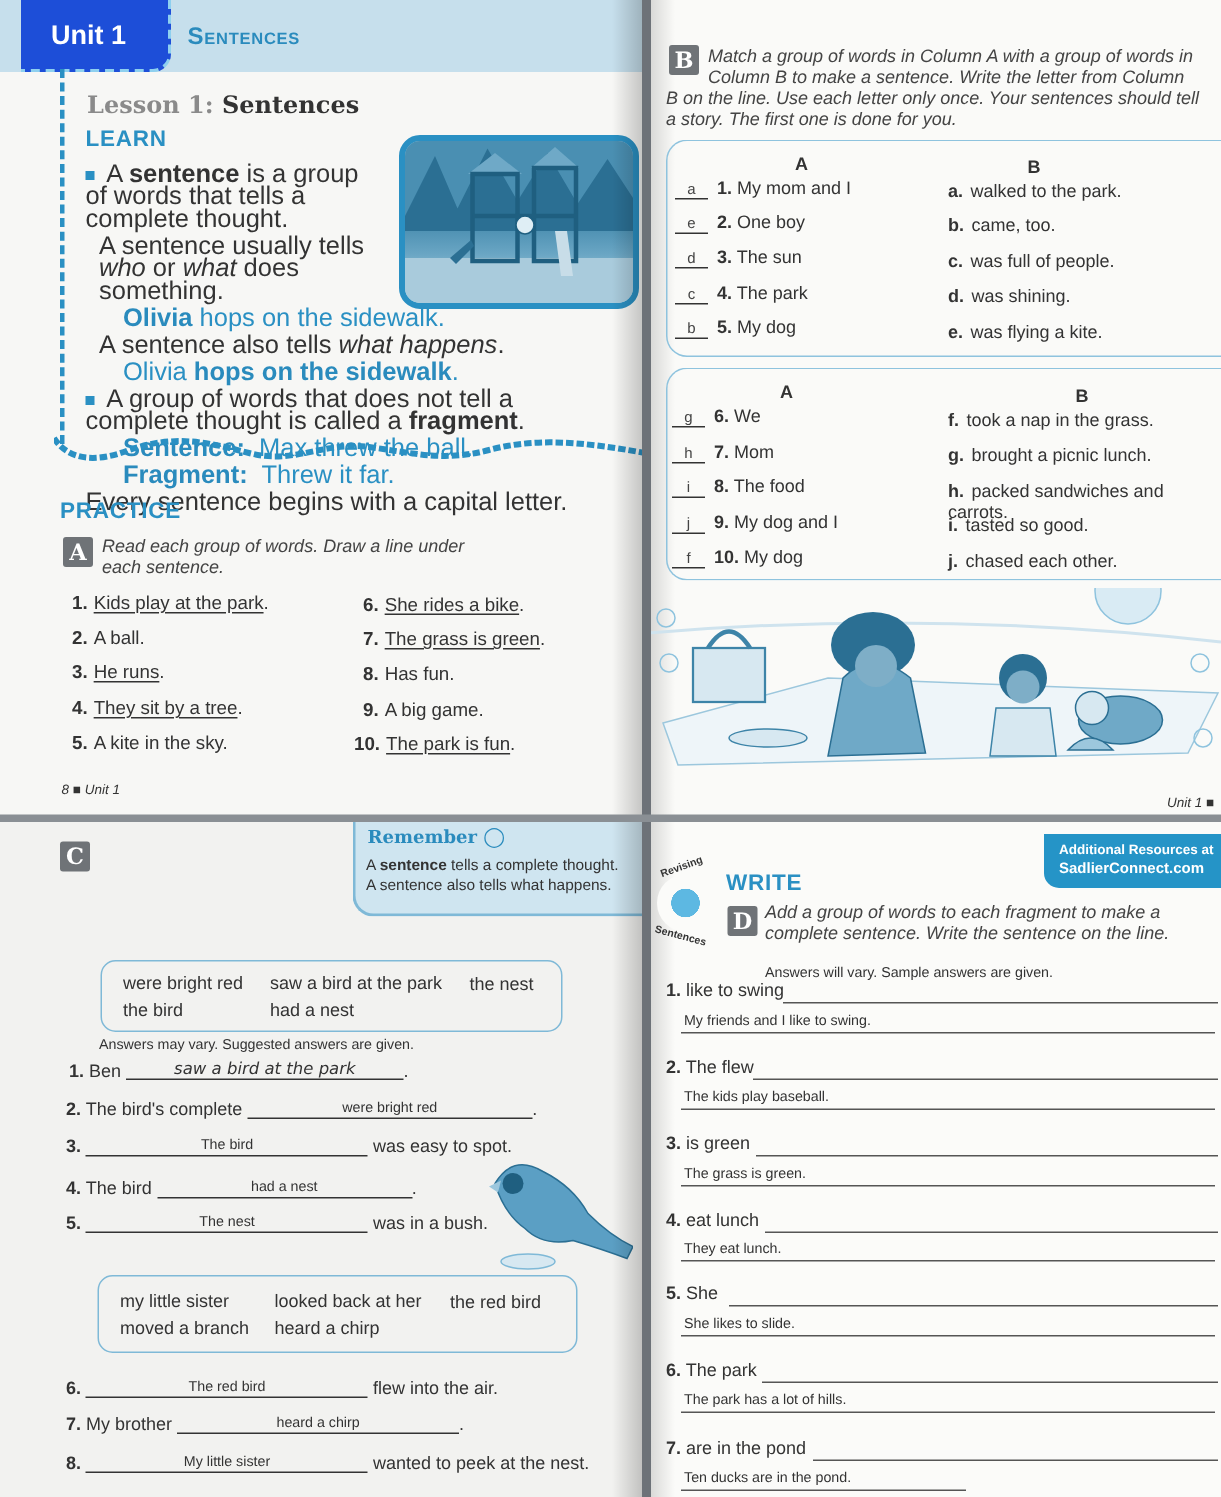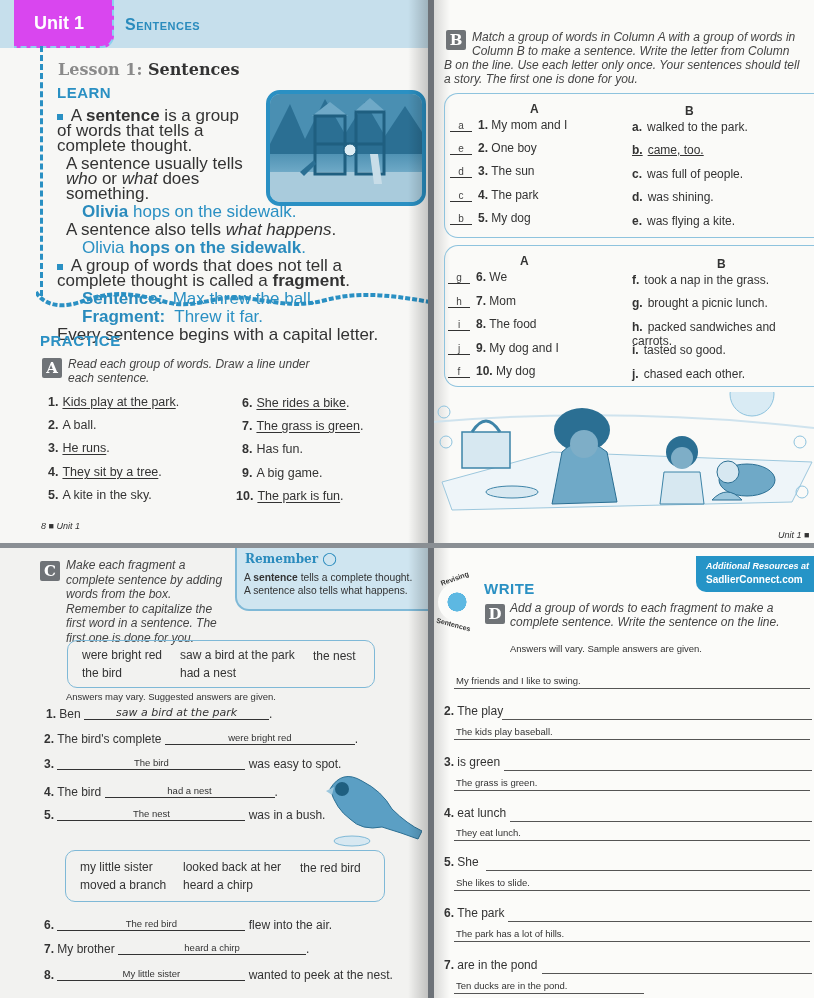--- a/index.html
+++ b/index.html
@@ -14,21 +14,21 @@
 
   .gutter-shadow-r { position: absolute; top: 0; right: 0; width: 22px; height: 100%;
     background: linear-gradient(to right, rgba(0,0,0,0), rgba(0,0,0,0.22)); }
   .gutter-shadow-l { position: absolute; top: 0; left: 0; width: 18px; height: 100%;
     background: linear-gradient(to left, rgba(0,0,0,0), rgba(0,0,0,0.15)); }
   .spine { position: absolute; left: 428px; top: 0; width: 6px; height: 998px; background: #6d7278; }
   .hsplit { position: absolute; left: 0; top: 543px; width: 814px; height: 5px; background: #8a8f94; }
 
   
   .unit-bar { position: absolute; left: 0; top: 0; width: 430px; height: 48px; background: #c6dfec; }
-  .unit-tab { position: absolute; left: 14px; top: 0; width: 100px; height: 48px; background: #d946ef;
+  .unit-tab { position: absolute; left: 14px; top: 0; width: 100px; height: 48px; background: #1d4ed8;
     border-bottom-right-radius: 12px; border-right: 2px dashed #8ed0ef; border-bottom: 2px dashed #8ed0ef; }
   .unit-tab span { position: absolute; left: 20px; top: 13px; color: #fff; font-weight: bold; font-size: 18px; }
   .unit-title { position: absolute; left: 125px; top: 16px; color: #2a8bbd; font-weight: bold; font-size: 16px; font-variant: small-caps; letter-spacing: 0.5px; }
   .learn-rail { position: absolute; left: 40px; top: 46px; width: 3px; height: 250px; border-left: 3px dashed #2a90c3; }
   .wave { position: absolute; left: 36px; top: 290px; width: 394px; height: 22px; }
   .lesson-title { position: absolute; left: 58px; top: 60px; font-family: "DejaVu Serif", serif; font-size: 16px; font-weight: bold; }
   .lesson-title .num { color: #8a8a8a; }
   .section-head { position: absolute; color: #2a90c3; font-weight: bold; font-size: 15px; letter-spacing: 0.5px; }
   .learn-text { position: absolute; left: 57px; top: 108px; width: 370px; font-size: 17px; line-height: 15px; color: #333; }
   .learn-text p { margin-bottom: 3px; }
@@ -62,21 +62,21 @@
   .word-box { position: absolute; border: 1.3px solid #7fb9d7; border-radius: 10px; background: transparent; }
   .word { position: absolute; font-size: 12px; color: #333; }
   .note { position: absolute; font-size: 9.5px; color: #333; }
   .fill-row { position: absolute; font-size: 12px; color: #333; white-space: nowrap; }
   .fill { display: inline-block; border-bottom: 1px solid #333; text-align: center; font-size: 9.5px; line-height: 12px; vertical-align: 2px; color: #333; }
   .fill.script { font-style: italic; font-family: "DejaVu Sans", sans-serif; font-size: 11px; }
   .bird { position: absolute; left: 322px; top: 222px; width: 100px; height: 80px; }
 
   
   .res-banner { position: absolute; right: 0; top: 9px; width: 118px; height: 36px; background: #2594c7; border-bottom-left-radius: 10px; }
-  .res-banner .l1 { position: absolute; left: 10px; top: 5px; font-size: 9px; color: #fff; font-weight: bold; font-style: italic; }
+  .res-banner .l1 { position: absolute; left: 10px; top: 5px; font-size: 9px; color: #fff; font-weight: bold; }
   .res-banner .l2 { position: absolute; left: 10px; top: 18px; font-size: 10px; color: #fff; font-weight: bold; }
   .revising { position: absolute; left: 6px; top: 36px; width: 38px; height: 38px; border-radius: 50%; background: radial-gradient(circle, #5db8e2 0 35%, #fbfbf9 36%); }
   .rev-text { position: absolute; font-size: 7px; font-weight: bold; color: #333; }
   .write-row { position: absolute; left: 12px; width: 368px; font-size: 12px; color: #333; }
   .write-row .line { position: absolute; height: 1px; background: #555; }
   .answer { position: absolute; left: 24px; font-size: 9.5px; color: #333; }
   .answer-line { position: absolute; left: 22px; height: 1px; background: #555; }
 </style>
 </head>
 <body>
@@ -174,21 +174,21 @@
     <div class="col-head" style="left:85px;top:8px;">A</div>
     <div class="col-head" style="left:240px;top:10px;">B</div>
 
     <div class="match-row" style="left:5px;top:24px;"><span class="blank">a</span><b>1.</b> <span>My mom and I</span></div>
     <div class="match-row" style="left:5px;top:47px;"><span class="blank">e</span><b>2.</b> <span>One boy</span></div>
     <div class="match-row" style="left:5px;top:70px;"><span class="blank">d</span><b>3.</b> <span>The sun</span></div>
     <div class="match-row" style="left:5px;top:94px;"><span class="blank">c</span><b>4.</b> <span>The park</span></div>
     <div class="match-row" style="left:5px;top:117px;"><span class="blank">b</span><b>5.</b> <span>My dog</span></div>
 
     <div class="b-row" style="left:187px;top:26px;"><b>a.</b><span>walked to the park.</span></div>
-    <div class="b-row" style="left:187px;top:49px;text-decoration:underline;"><b>b.</b><span>came, too.</span></div>
+    <div class="b-row" style="left:187px;top:49px;"><b>b.</b><span>came, too.</span></div>
     <div class="b-row" style="left:187px;top:73px;"><b>c.</b><span>was full of people.</span></div>
     <div class="b-row" style="left:187px;top:96px;"><b>d.</b><span>was shining.</span></div>
     <div class="b-row" style="left:187px;top:120px;"><b>e.</b><span>was flying a kite.</span></div>
   </div>
 
   <div class="match-box" style="top:245px;height:142px;">
     <div class="col-head" style="left:75px;top:8px;">A</div>
     <div class="col-head" style="left:272px;top:11px;">B</div>
 
     <div class="match-row" style="left:3px;top:24px;"><span class="blank">g</span><b>6.</b> <span>We</span></div>
@@ -224,21 +224,20 @@
     <circle cx="14" cy="50" r="6" fill="none" stroke="#8ec3de"></circle>
     <circle cx="368" cy="50" r="6" fill="none" stroke="#8ec3de"></circle>
     <circle cx="370" cy="100" r="6" fill="none" stroke="#8ec3de"></circle>
   </svg>
 
   <div class="folio" style="left:346px;top:530px;">Unit 1 ■</div>
 </div>
 
 <div class="page" id="p3">
   <div class="activity-badge" style="left:40px;top:14px;">C</div>
-  <div class="instr" style="left:66px;top:11px;width:168px;font-size:12px;line-height:14.5px;">Make each fragment a complete sentence by adding words from the box. Remember to capitalize the first word in a sentence. The first one is done for you.</div>
 
   <div class="remember">
     <div class="title"><span>Remember</span> <span style="font-size:13px;">◯</span></div>
     <div class="body">
       <span>A </span><b>sentence</b><span> tells a complete thought.</span><br>
       <span>A sentence also tells what happens.</span>
     </div>
   </div>
 
   <div class="word-box" style="left:67px;top:93px;width:308px;height:48px;">
@@ -288,25 +287,29 @@
   <div class="revising"></div>
   <div class="rev-text" style="left:8px;top:28px;transform:rotate(-20deg);">Revising</div>
   <div class="rev-text" style="left:4px;top:74px;transform:rotate(15deg);">Sentences</div>
 
   <div class="section-head" style="left:52px;top:33px;">WRITE</div>
   <div class="activity-badge" style="left:53px;top:57px;">D</div>
   <div class="instr" style="left:78px;top:54px;font-size:12px;">Add a group of words to each fragment to make a</div>
   <div class="instr" style="left:78px;top:68px;font-size:12px;">complete sentence. Write the sentence on the line.</div>
   <div class="note" style="left:78px;top:96px;">Answers will vary. Sample answers are given.</div>
 
+  <div class="write-row" style="top:106px;">
+    <b>1.</b> <span>like to swing</span>
+    <div class="line" style="left:78px;top:15px;width:290px;"></div>
+  </div>
   <div class="answer" style="top:128px;">My friends and I like to swing.</div>
   <div class="answer-line" style="top:141px;width:356px;"></div>
 
   <div class="write-row" style="top:157px;">
-    <b>2.</b> <span>The play</span>
+    <b>2.</b> <span>The flew</span>
     <div class="line" style="left:58px;top:15px;width:310px;"></div>
   </div>
   <div class="answer" style="top:179px;">The kids play baseball.</div>
   <div class="answer-line" style="top:192px;width:356px;"></div>
 
   <div class="write-row" style="top:208px;">
     <b>3.</b> <span>is green</span>
     <div class="line" style="left:60px;top:15px;width:308px;"></div>
   </div>
   <div class="answer" style="top:230px;">The grass is green.</div>

